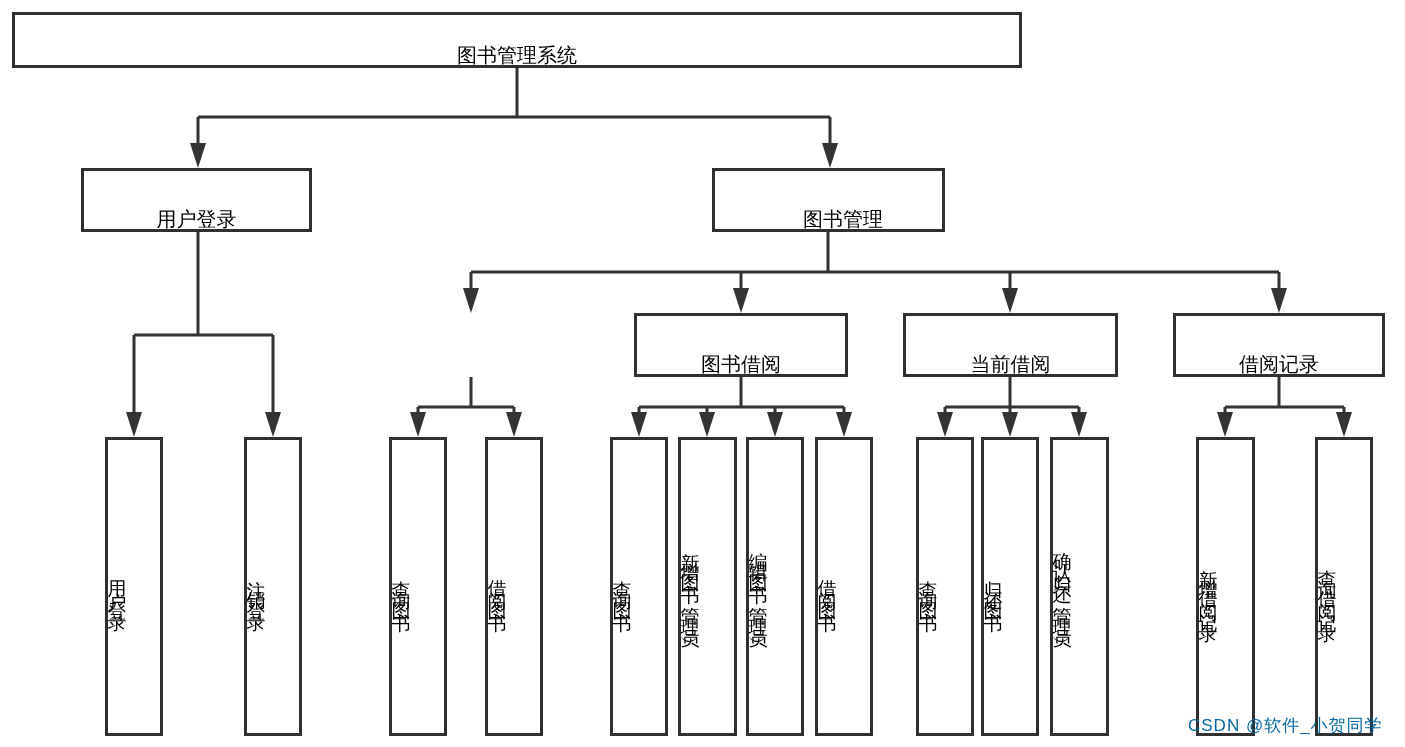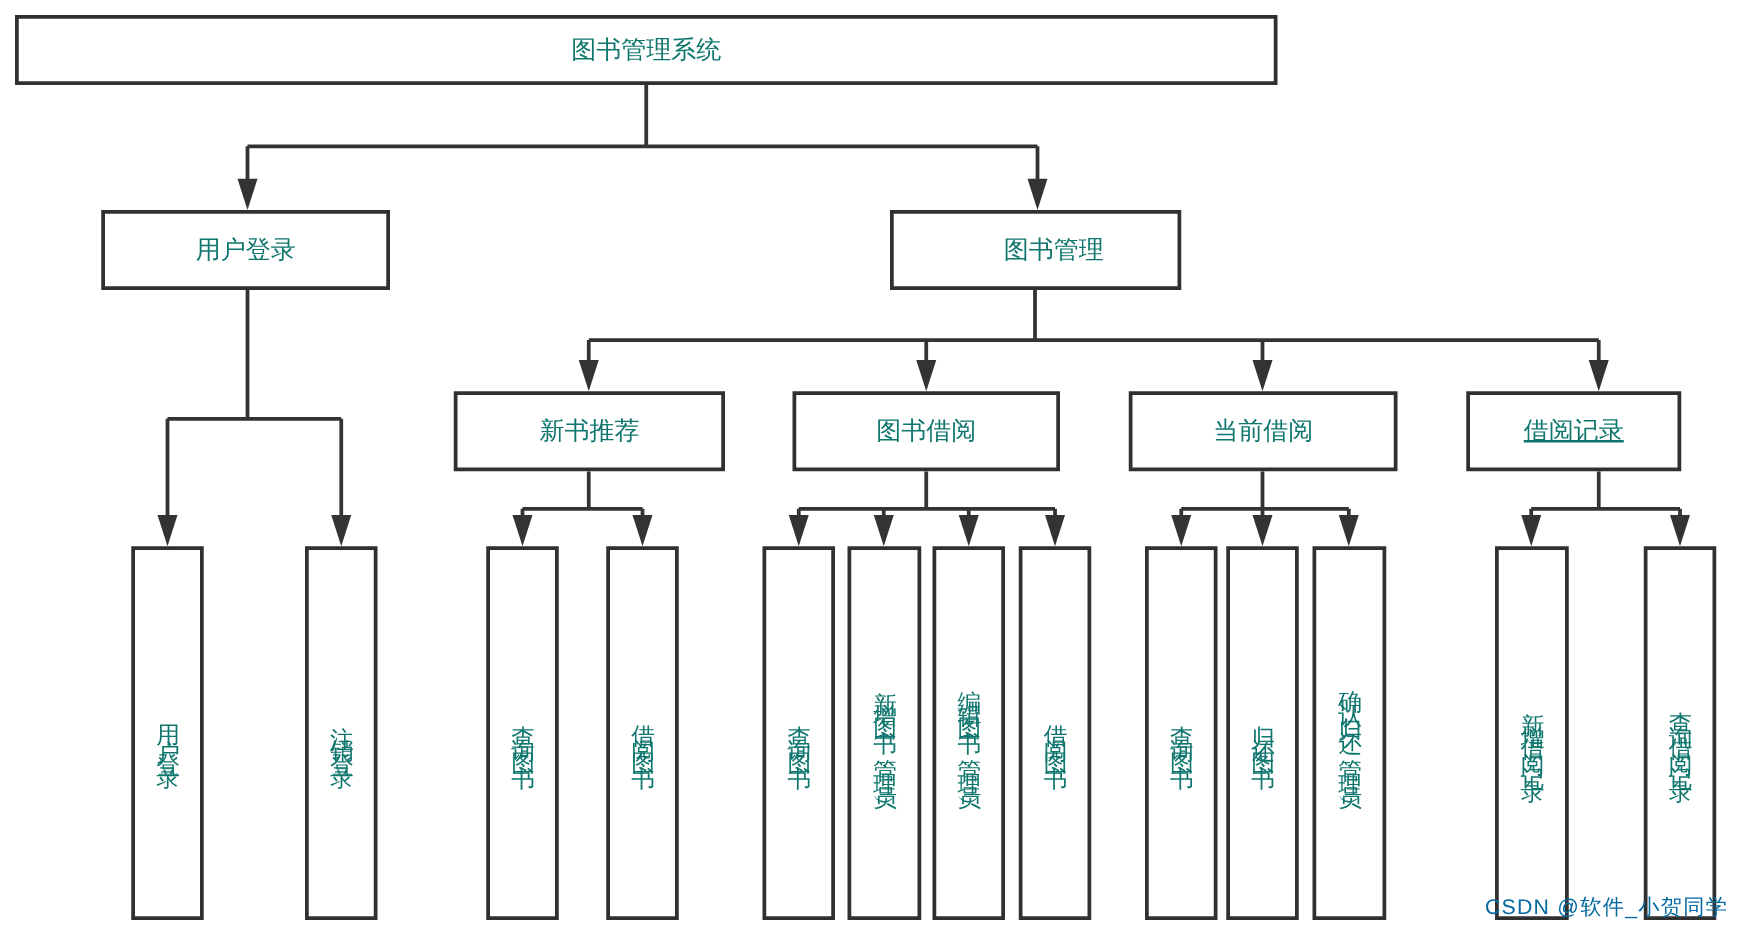--- a/index.html
+++ b/index.html
@@ -21,23 +21,23 @@
     top: 0;
     width: 1405px;
     height: 747px;
   }
   .box {
     position: absolute;
     box-sizing: border-box;
     border: 3px solid #303030;
     background: #ffffff;
     display: flex;
-    align-items: center;
+    align-items: flex-end;
     justify-content: center;
-    color: #0f766e;
+    color: #000000;
     font-size: 20px;
     line-height: 1;
     white-space: nowrap;
   }
   .leaf {
     writing-mode: vertical-rl;
     text-orientation: mixed;
     font-size: 19px;
     letter-spacing: 11px;
     white-space: normal;
@@ -104,30 +104,27 @@
     <span>图书管理系统</span>
   </div>
 
   <div class="box" style="left:81px; top:168px; width:231px; height:64px;">
     <span>用户登录</span>
   </div>
   <div class="box" style="left:712px; top:168px; width:233px; height:64px;padding-left:29px;">
     <span>图书管理</span>
   </div>
 
-  <div class="box" style="left:363px; top:313px; width:217px; height:64px;">
-    <span>新书推荐</span>
-  </div>
   <div class="box" style="left:634px; top:313px; width:214px; height:64px;">
     <span>图书借阅</span>
   </div>
   <div class="box" style="left:903px; top:313px; width:215px; height:64px;">
     <span>当前借阅</span>
   </div>
-  <div class="box" style="left:1173px; top:313px; width:172px; height:64px;text-decoration:underline;">
+  <div class="box" style="left:1173px; top:313px; width:212px; height:64px;">
     <span>借阅记录</span>
   </div>
 
   <div class="box leaf" style="left:105px; top:437px; width:58px; height:299px;">
     <span>用户登录</span>
   </div>
   <div class="box leaf" style="left:244px; top:437px; width:58px; height:299px;">
     <span>注销登录</span>
   </div>
 

